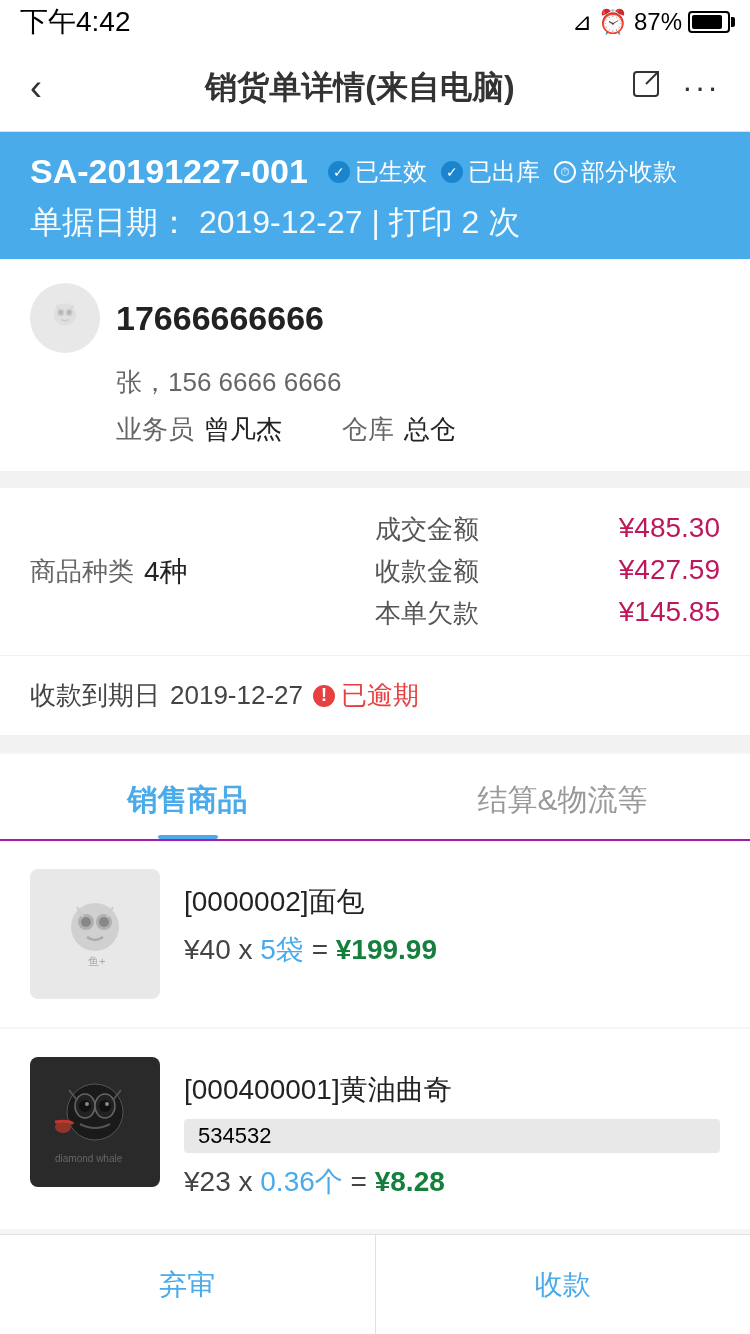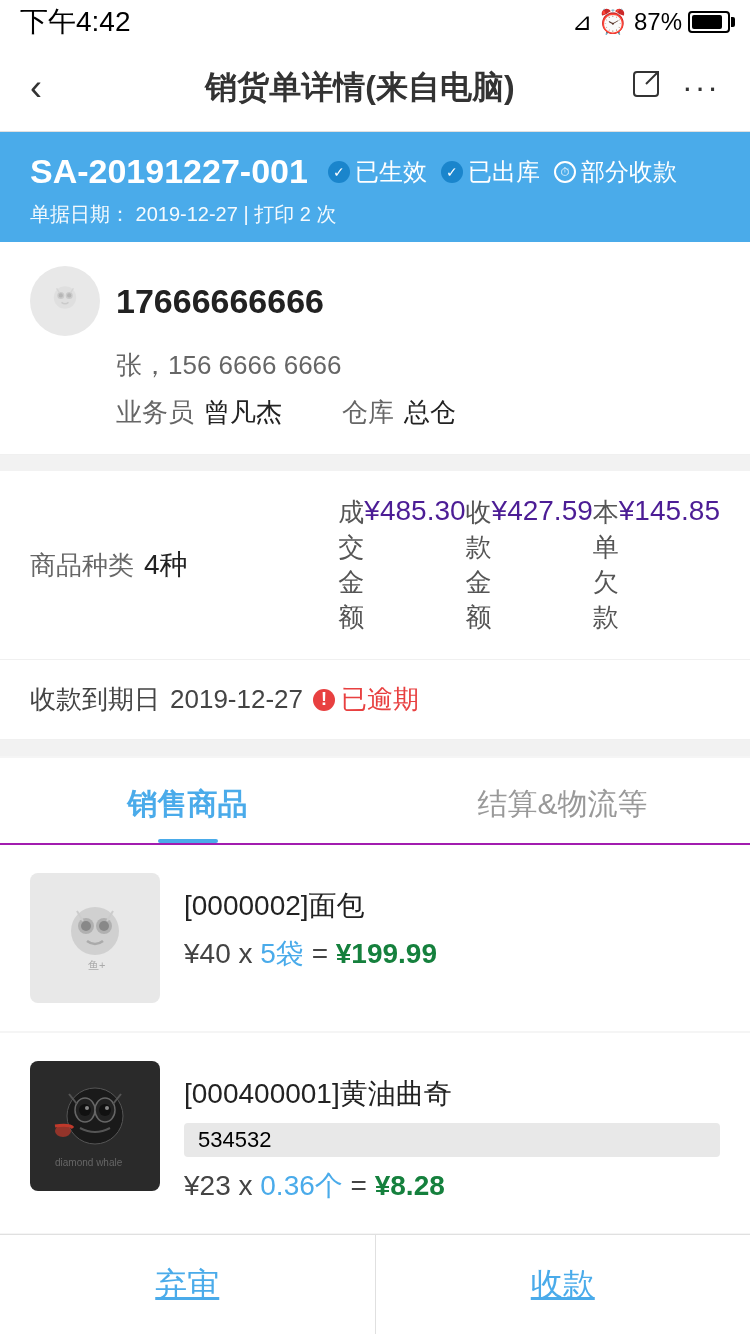--- a/index.html
+++ b/index.html
@@ -118,21 +118,21 @@
       width: 22px; height: 22px;
       border: 2px solid #fff;
       border-radius: 50%;
       display: flex;
       align-items: center;
       justify-content: center;
       font-size: 12px;
       color: #fff;
     }
     .banner-row2 {
-      font-size: 20px;
+      font-size: 32px;
       color: #fff;
       opacity: 0.95;
     }
 
     
     .customer-section {
       background: #fff;
       padding: 24px 30px;
       border-bottom: 1px solid #f0f0f0;
       display: flex;
@@ -197,32 +197,32 @@
       align-items: center;
       gap: 10px;
       font-size: 26px;
       color: #444;
     }
     .summary-left .label { color: #666; }
     .summary-left .value { color: #222; font-size: 28px; font-weight: 500; }
     .summary-right {
       flex: 1;
       display: flex;
-      flex-direction: row;
-      gap: 0;
+      flex-direction: column;
+      gap: 7px;
       align-items: center;
     }
     .amount-row {
       display: flex;
       justify-content: space-between;
       width: 100%;
       font-size: 26px;
     }
     .amount-label { color: #555; }
-    .amount-value { color: #4c1d95; font-size: 28px; }
+    .amount-value { color: #be185d; font-size: 28px; }
 
     
     .due-section {
       background: #fff;
       padding: 22px 30px;
       font-size: 26px;
       color: #444;
       border-bottom: 1px solid #f0f0f0;
       display: flex;
       align-items: center;
@@ -343,23 +343,22 @@
       height: 100px;
       background: #fff;
       border-top: 1px solid #e0e0e0;
       display: flex;
     }
     .bottom-btn {
       flex: 1;
       display: flex;
       align-items: center;
       justify-content: center;
-      font-size: 32px;
+      font-size: 28px;
       cursor: pointer;
-      text-decoration: underline;
     }
     .bottom-btn.cancel { color: #4AABEA; border-right: 1px solid #e0e0e0; }
     .bottom-btn.confirm { color: #4AABEA; }
 
     
     .owl-placeholder {
       width: 100px;
       height: 100px;
       opacity: 0.3;
     }

